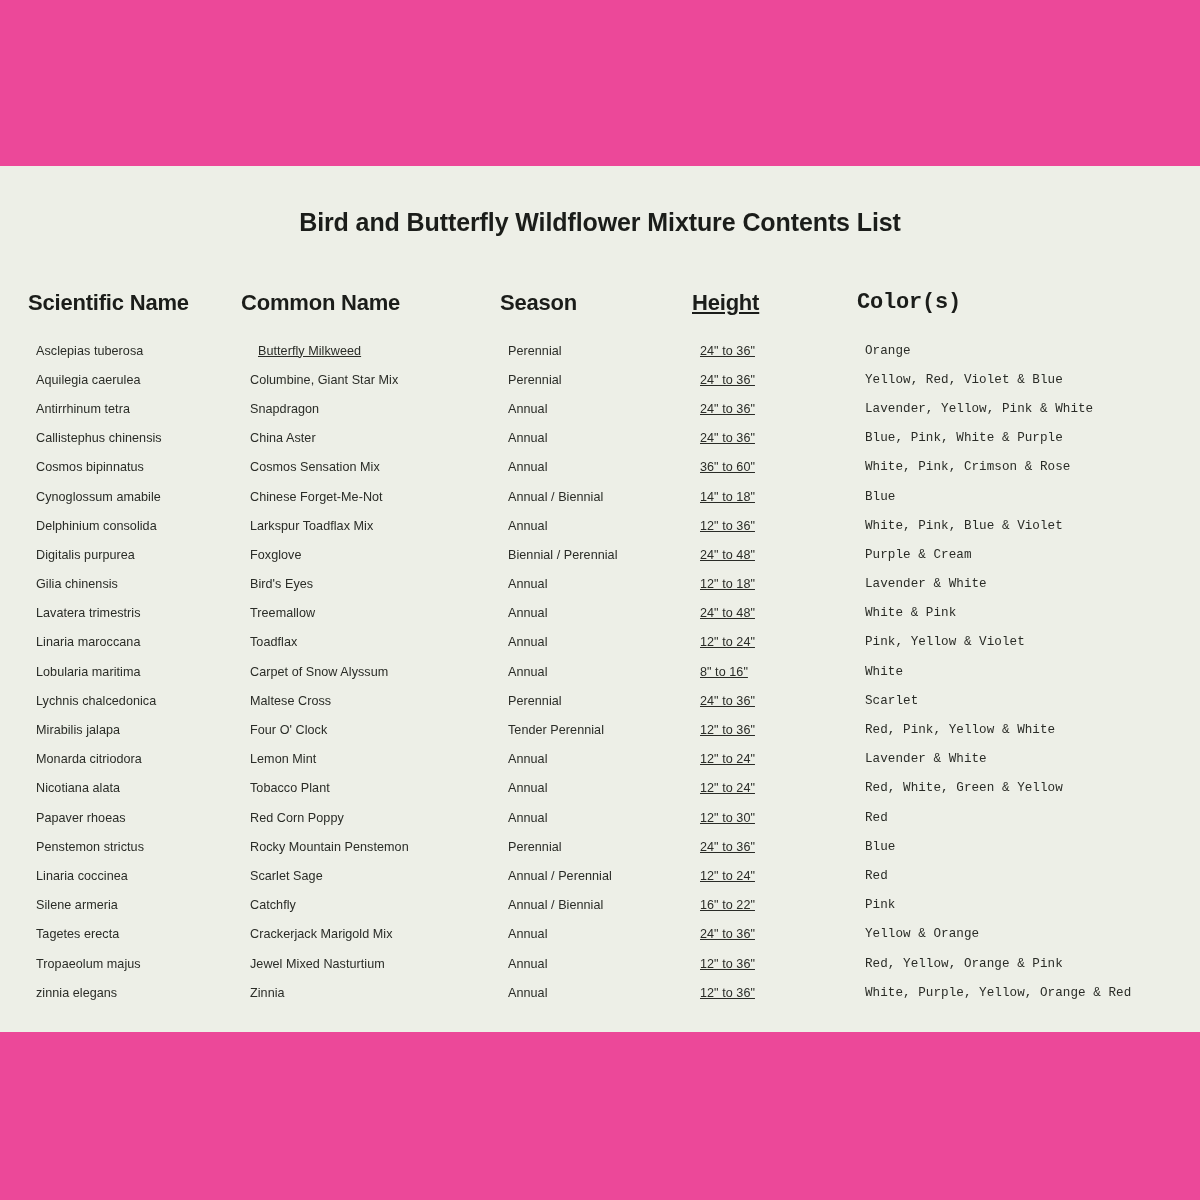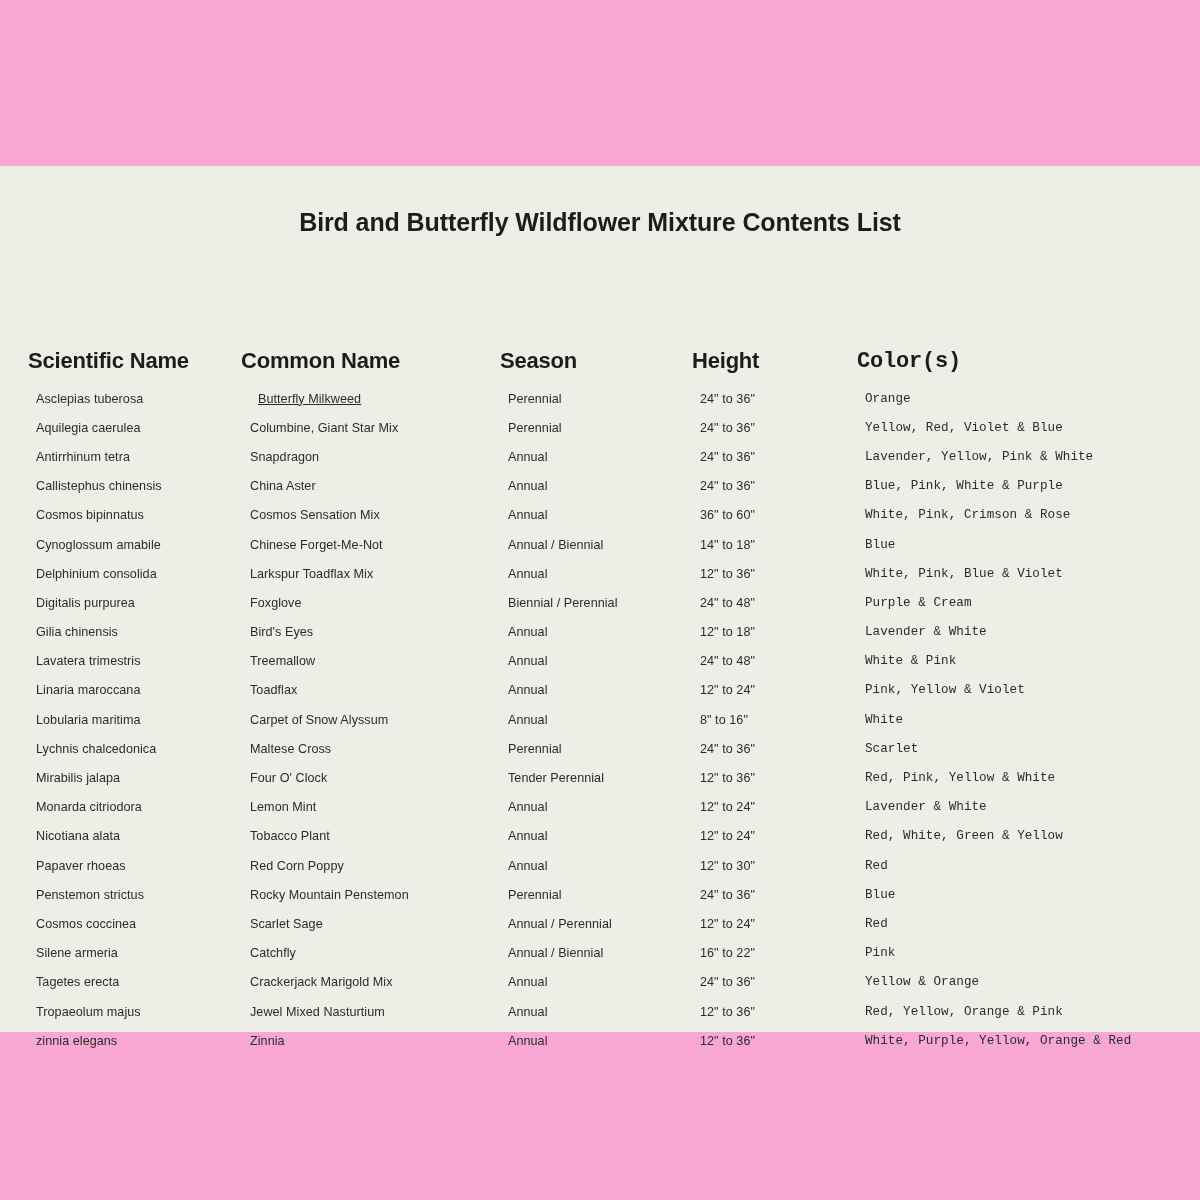--- a/index.html
+++ b/index.html
@@ -10,21 +10,21 @@
     width: 1200px;
     height: 1200px;
     background: #ffffff;
     font-family: "Liberation Sans", sans-serif;
     overflow: hidden;
   }
   .page {
     position: relative;
     width: 1200px;
     height: 1200px;
-    background: #f9a8d4;
+    background: #ec4899;
   }
   .panel {
     position: absolute;
     left: 0;
     top: 166px;
     width: 1200px;
     height: 866px;
     background: #edefe7;
   }
   .title {
@@ -44,22 +44,21 @@
     top: 290px;
     width: 1200px;
   }
   .row {
     display: flex;
     width: 1200px;
     box-sizing: border-box;
   }
   .head-row {
     height: 46px;
-    align-items: center;
-    margin-top: 48px;
+    align-items: flex-start;
   }
   .head-row .cell {
     font-size: 22px;
     font-weight: bold;
     color: #1b1d1a;
     letter-spacing: -0.2px;
   }
   .data-row {
     height: 29.2px;
     align-items: center;
@@ -69,21 +68,21 @@
     font-size: 12.6px;
     font-weight: normal;
     color: #2a2c27;
     letter-spacing: 0.05px;
     white-space: nowrap;
     overflow: hidden;
   }
   .c-sci  { width: 238px; padding-left: 28px; box-sizing: border-box; }
   .c-com  { width: 262px; padding-left: 5px;  box-sizing: border-box; }
   .c-sea  { width: 192px; padding-left: 0px;  box-sizing: border-box; }
-  .c-hei  { width: 165px; padding-left: 0px;  box-sizing: border-box; }
+  .c-hei  { width: 165px; padding-left: 0px;  box-sizing: border-box; text-decoration: underline; }
   .c-col  { width: 343px; padding-left: 0px;  box-sizing: border-box; font-family: Liberation Mono, monospace; }
 
   .head-row .c-sci { padding-left: 28px; }
   .head-row .c-com { padding-left: 3px; }
 
   .data-row .c-sci { padding-left: 28px; }
   .data-row .c-com { padding-left: 4px; }
 
   .first-common { padding-left: 12px !important; text-decoration: underline; }
 </style>
@@ -227,21 +226,21 @@
           <div class="cell c-col">Red</div>
         </div>
         <div class="row data-row">
           <div class="cell c-sci">Penstemon strictus</div>
           <div class="cell c-com">Rocky Mountain Penstemon</div>
           <div class="cell c-sea">Perennial</div>
           <div class="cell c-hei">24" to 36"</div>
           <div class="cell c-col">Blue</div>
         </div>
         <div class="row data-row">
-          <div class="cell c-sci">Cosmos coccinea</div>
+          <div class="cell c-sci">Linaria coccinea</div>
           <div class="cell c-com">Scarlet Sage</div>
           <div class="cell c-sea">Annual / Perennial</div>
           <div class="cell c-hei">12" to 24"</div>
           <div class="cell c-col">Red</div>
         </div>
         <div class="row data-row">
           <div class="cell c-sci">Silene armeria</div>
           <div class="cell c-com">Catchfly</div>
           <div class="cell c-sea">Annual / Biennial</div>
           <div class="cell c-hei">16" to 22"</div>

